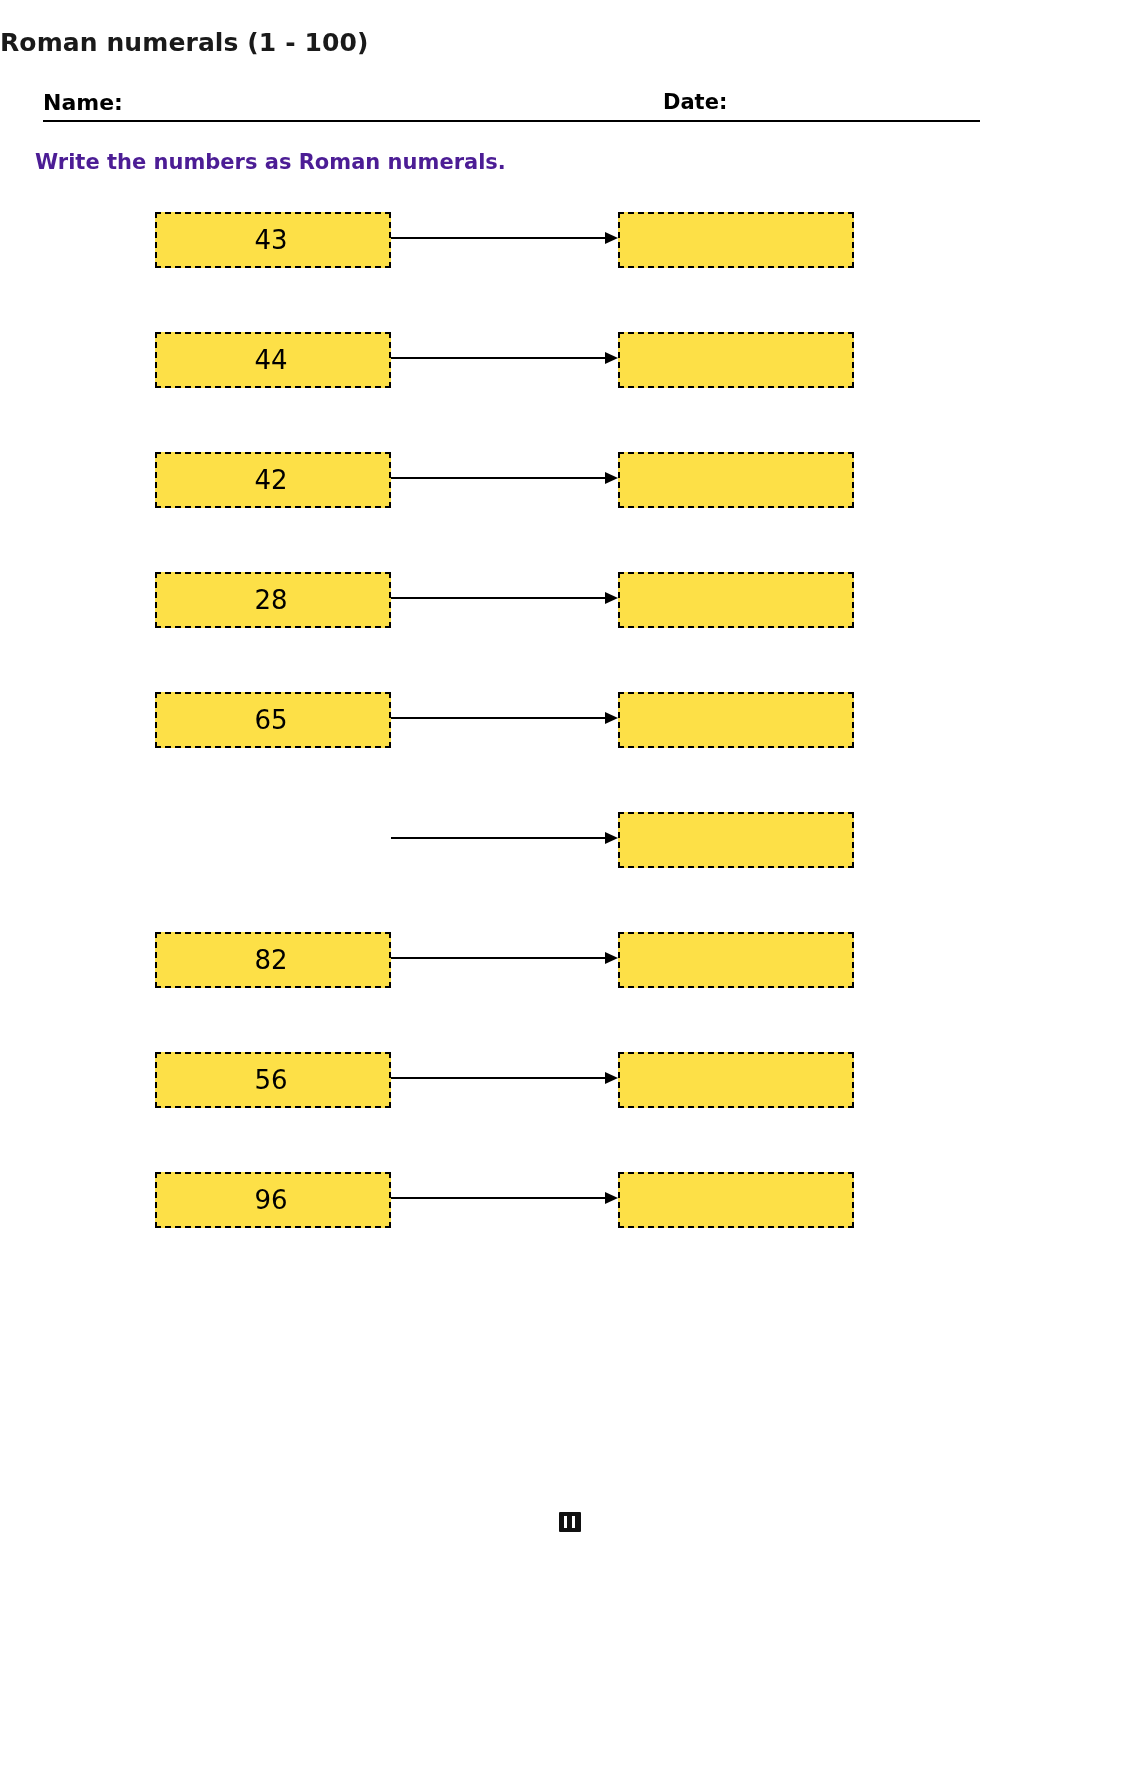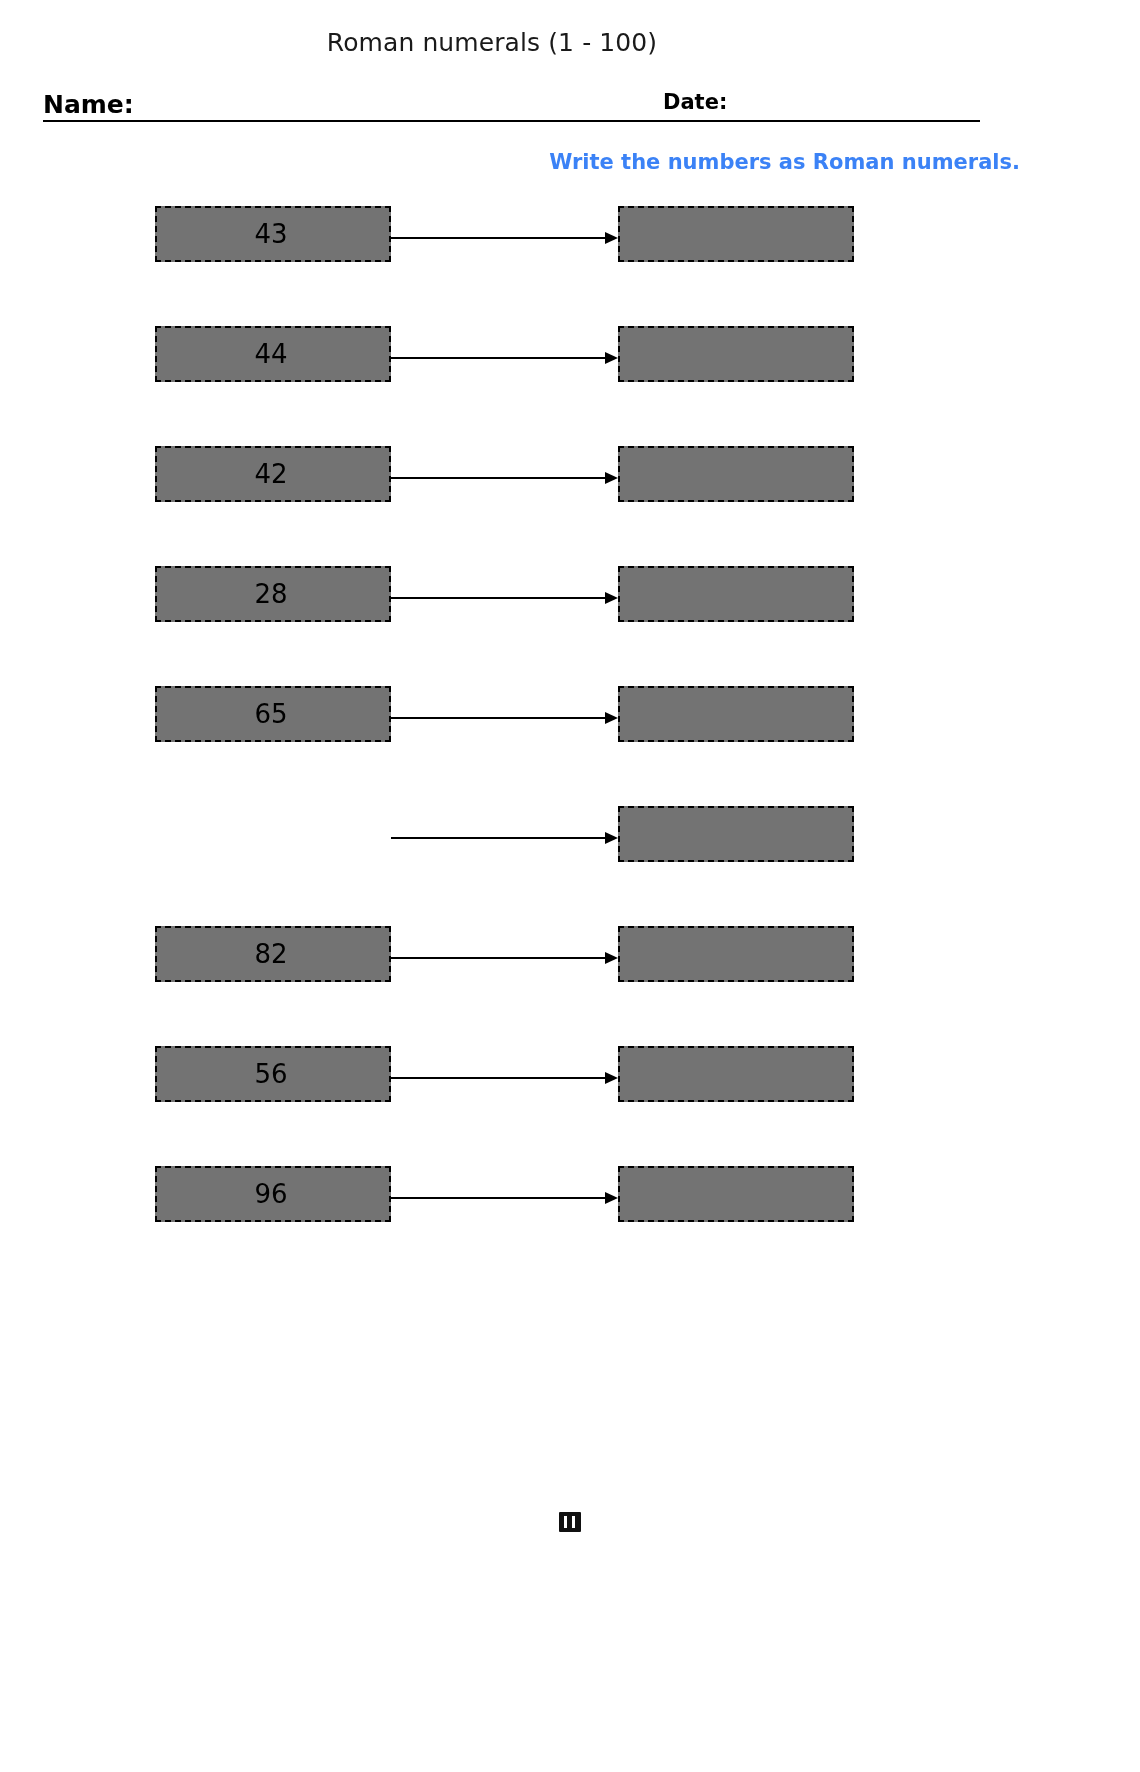--- a/index.html
+++ b/index.html
@@ -22,39 +22,39 @@
     background: #ffffff;
     overflow: hidden;
   }
 
   
   .worksheet-title {
     position: absolute;
     top: 28px;
     left: 0;
     width: 984px;
-    text-align: center;
+    text-align: left;
     font-size: 25px;
-    font-weight: 400;
+    font-weight: 700;
     letter-spacing: 0.1px;
     color: #1a1a1a;
   }
 
   .namedate-row {
     position: absolute;
     top: 90px;
     left: 43px;
     width: 937px;
     height: 32px;
   }
   .name-label {
     position: absolute;
     left: 0;
     top: 0;
-    font-size: 25px;
+    font-size: 22px;
     font-weight: 700;
     color: #000;
   }
   .date-label {
     position: absolute;
     left: 620px;
     top: 0;
     font-size: 21px;
     font-weight: 700;
     color: #000;
@@ -66,45 +66,46 @@
     width: 937px;
     height: 0;
     border-top: 2px solid #000;
   }
 
   .instruction {
     position: absolute;
     top: 150px;
     left: 0;
     width: 1020px;
-    text-align: right;
+    text-align: left;
     font-size: 21px;
     font-weight: 700;
-    color: #3b82f6;
+    color: #4c1d95;
+    padding-left: 35px;
   }
 
   
   .problems {
     position: absolute;
     top: 206px;
     left: 0;
     width: 1140px;
   }
   .problem-row {
     position: relative;
     height: 120px;
   }
   .prompt-box,
   .answer-box {
     position: absolute;
-    top: 0;
+    top: 6px;
     height: 56px;
     border: 2px dashed #000;
     box-sizing: border-box;
-    background: #737373;
+    background: #fde047;
     text-align: right;
   }
   .prompt-box {
     left: 155px;
     width: 236px;
     display: flex;
     align-items: center;
     justify-content: center;
   }
   .prompt-value {

